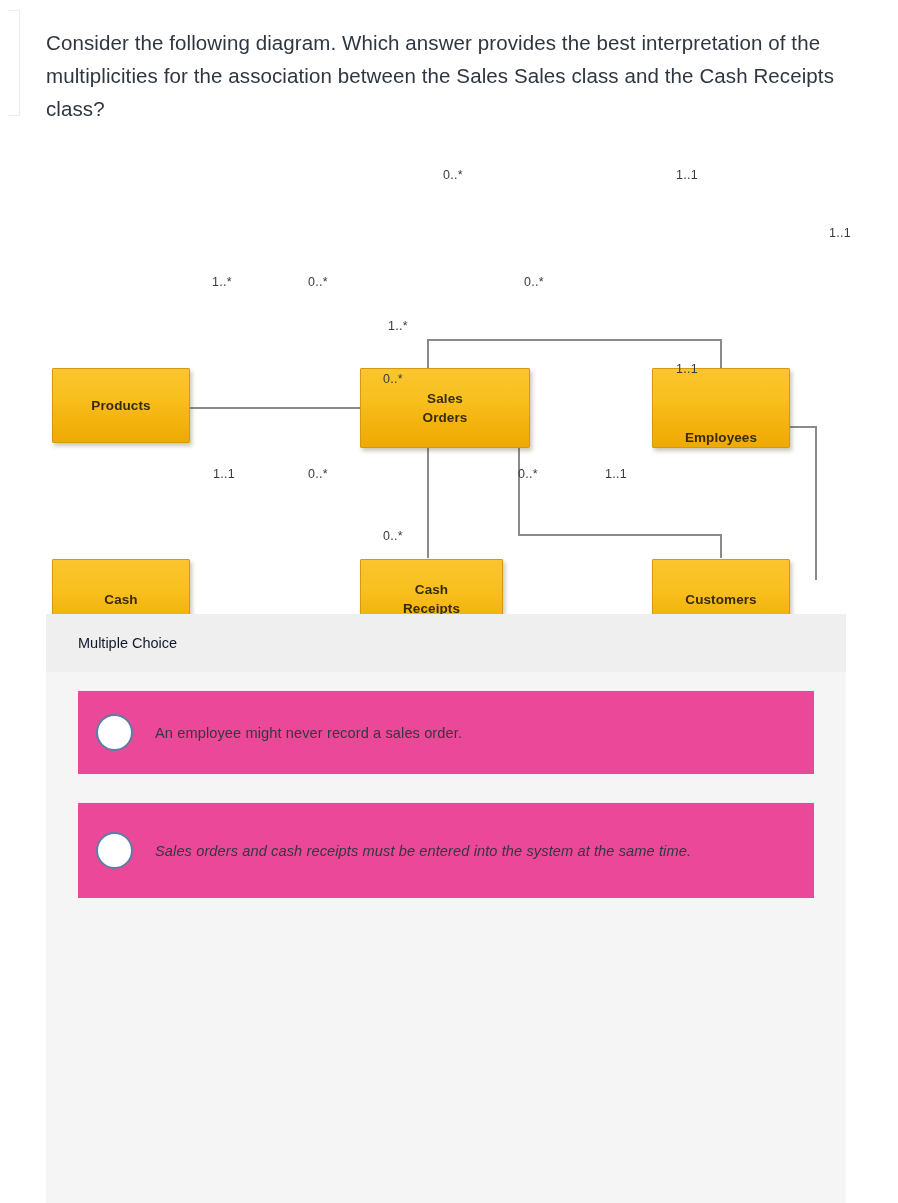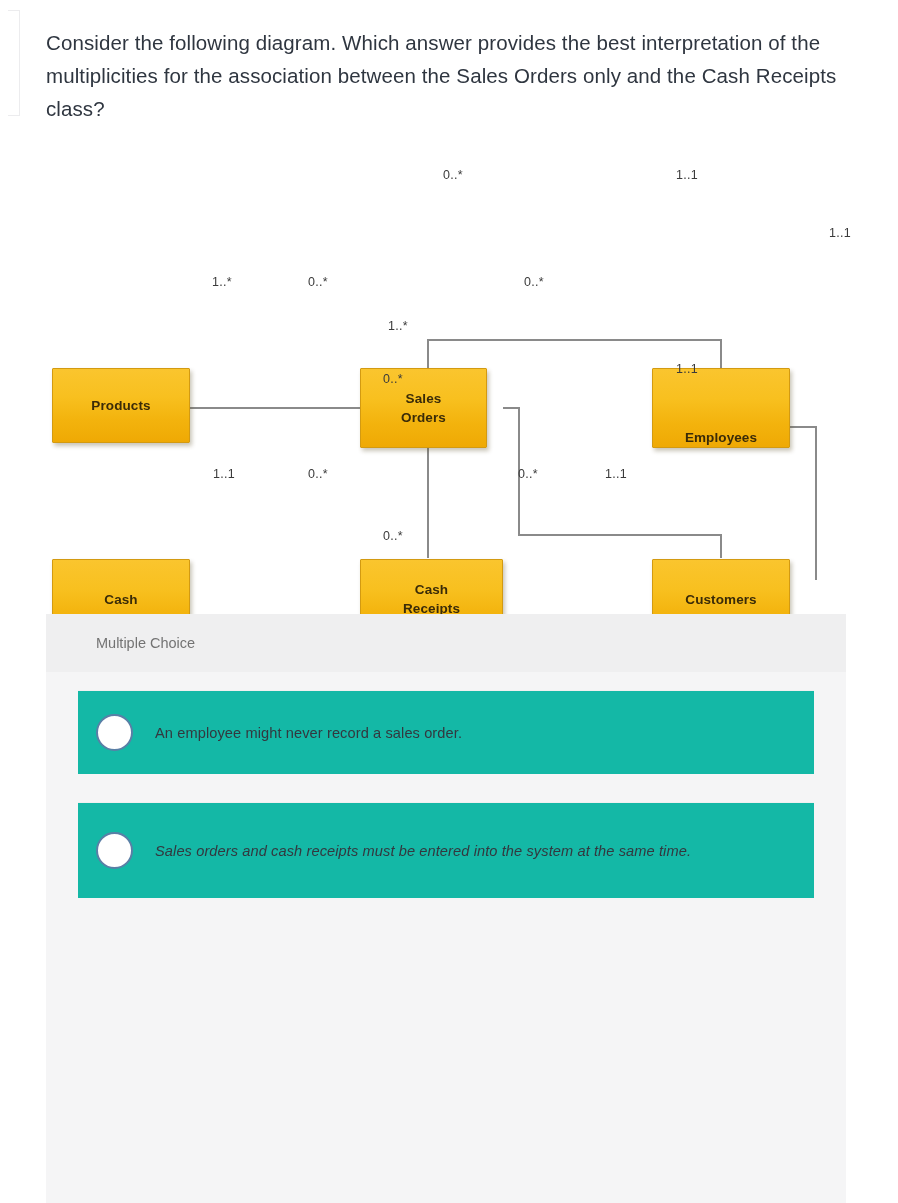--- a/index.html
+++ b/index.html
@@ -85,32 +85,32 @@
     top: 614px;
     width: 800px;
     height: 589px;
     background: #f5f5f6;
     box-sizing: border-box;
   }
   .panel-header {
     height: 58px;
     display: flex;
     align-items: center;
-    padding-left: 50px;
+    padding-left: 32px;
     font-size: 14.5px;
-    color: #737373;
+    color: #0f172a;
     background: #efeff0;
     box-sizing: border-box;
   }
   .options {
     padding: 18px 32px 0 32px;
     box-sizing: border-box;
   }
   .option {
-    background: #14b8a6;
+    background: #ec4899;
     border-top: 1px solid #f0f0f0;
     display: flex;
     align-items: center;
     min-height: 84px;
     margin-bottom: 28px;
     padding: 14px 26px 14px 18px;
     box-sizing: border-box;
   }
   .radio {
     width: 33px;
@@ -126,21 +126,21 @@
     line-height: 24px;
     color: #33383f;
     letter-spacing: .1px;
   }
 </style>
 </head>
 <body>
 
 <div class="left-rail"></div>
 
-<div class="stem">Consider the following diagram. Which answer provides the best interpretation of the multiplicities for the association between the Sales Orders only and the Cash Receipts class?</div>
+<div class="stem">Consider the following diagram. Which answer provides the best interpretation of the multiplicities for the association between the Sales Sales class and the Cash Receipts class?</div>
 
 <div class="diagram">
 
   <svg width="898" height="430">
     <g stroke="#8a8a8a" stroke-width="1.3" fill="none" shape-rendering="crispEdges">
 
       <line x1="190" y1="258" x2="360" y2="258"></line>
 
       <polyline points="428,218 428,190 721,190 721,218"></polyline>
 
@@ -153,21 +153,21 @@
       <line x1="503" y1="449" x2="652" y2="449"></line>
 
       <polyline points="428,490 428,513 816,513 816,277 790,277"></polyline>
     </g>
   </svg>
 
   <div class="cls-box" style="left:52px; top:218px; width:138px; height:75px;">
     <span>Products</span>
   </div>
 
-  <div class="cls-box" style="left:360px; top:218px; width:127px; height:80px; flex-direction:column;">
+  <div class="cls-box" style="left:360px; top:218px; width:170px; height:80px; flex-direction:column;">
     <span>Sales</span>
     <span>Orders</span>
   </div>
 
   <div class="cls-box" style="left:652px; top:218px; width:138px; height:80px;align-items:flex-end;">
     <span>Employees</span>
   </div>
 
   <div class="cls-box" style="left:52px; top:409px; width:138px; height:80px;">
     <span>Cash</span>

